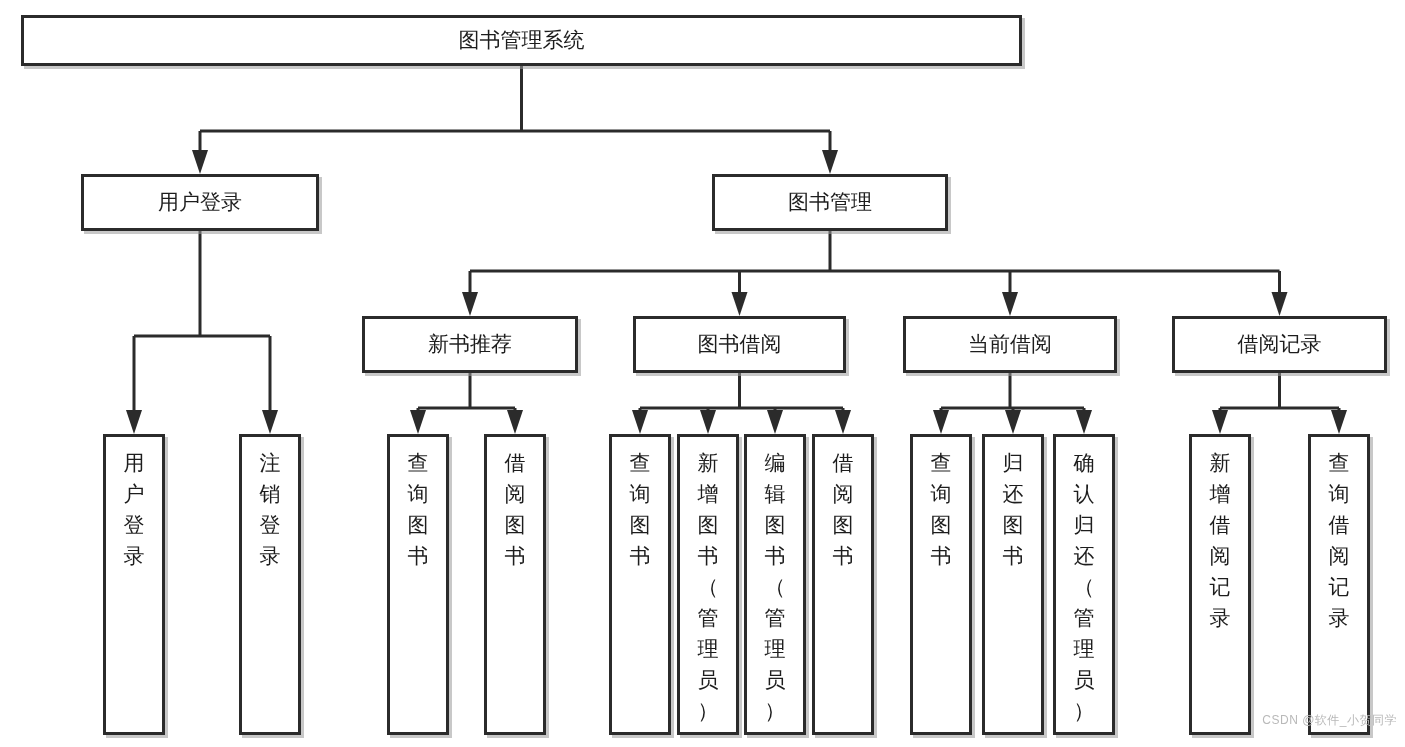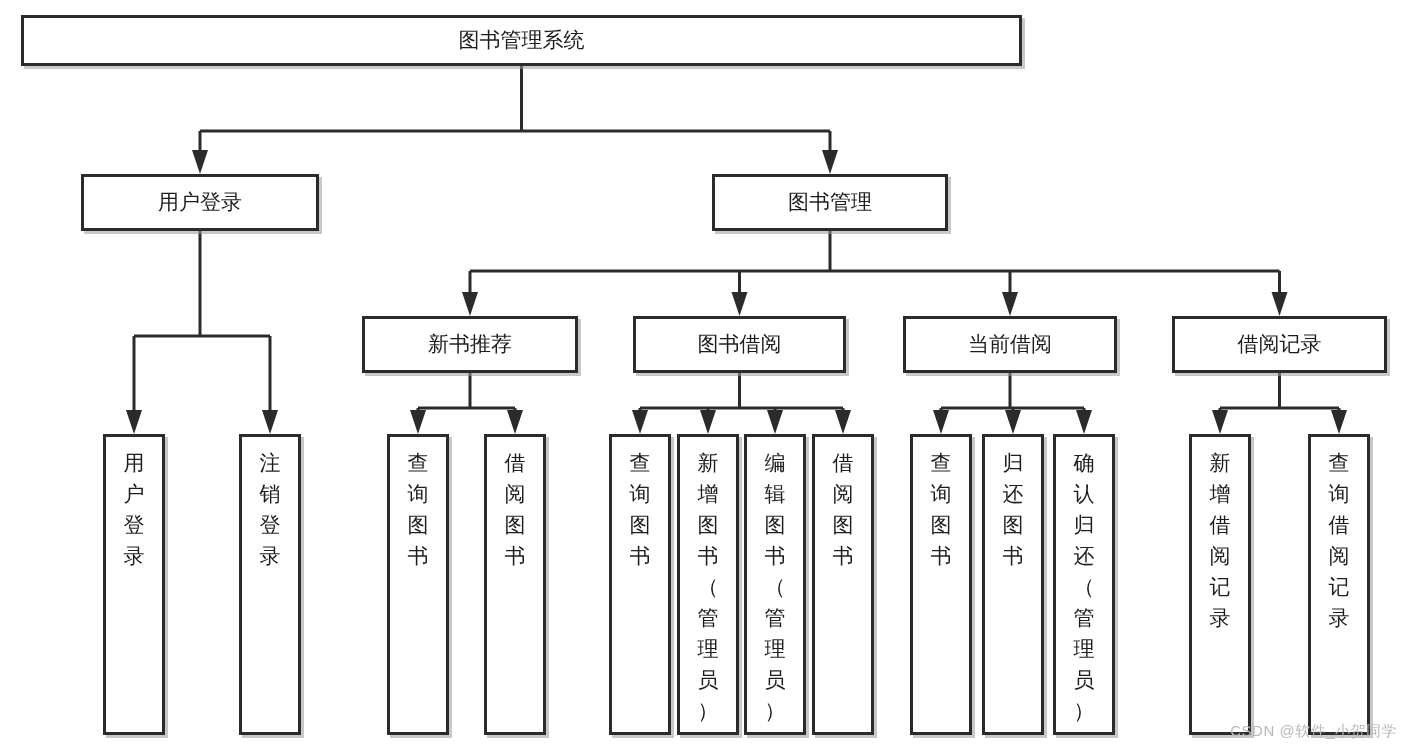--- a/index.html
+++ b/index.html
@@ -59,23 +59,23 @@
   .node-label-v {
     font-family: "Liberation Sans", "DejaVu Sans", sans-serif;
     font-size: 21px;
     fill: #1d1d1d;
     text-anchor: middle;
     white-space: pre;
   }
   .watermark {
     position: absolute;
     right: 8px;
-    bottom: 6px;
-    font-family: "Liberation Sans", "DejaVu Sans", sans-serif;
-    font-size: 15px;
+    bottom: 18px;
+    font-family: "Liberation Sans", "DejaVu Sans", sans-serif;
+    font-size: 12px;
     color: #b9b9b9;
     letter-spacing: 0.5px;
     user-select: none;
     pointer-events: none;
   }
 </style>
 </head>
 <body>
 
 <div id="diagram-root">

